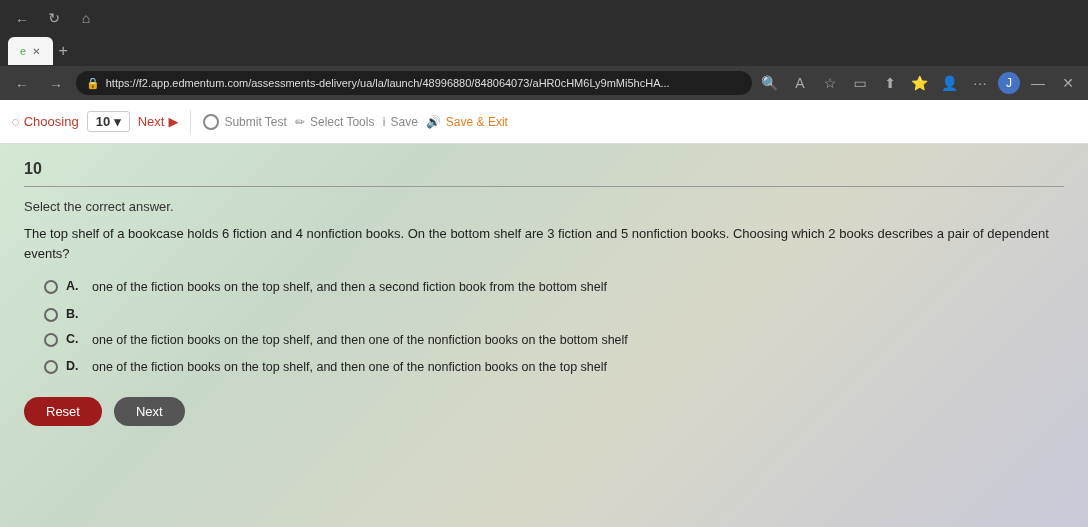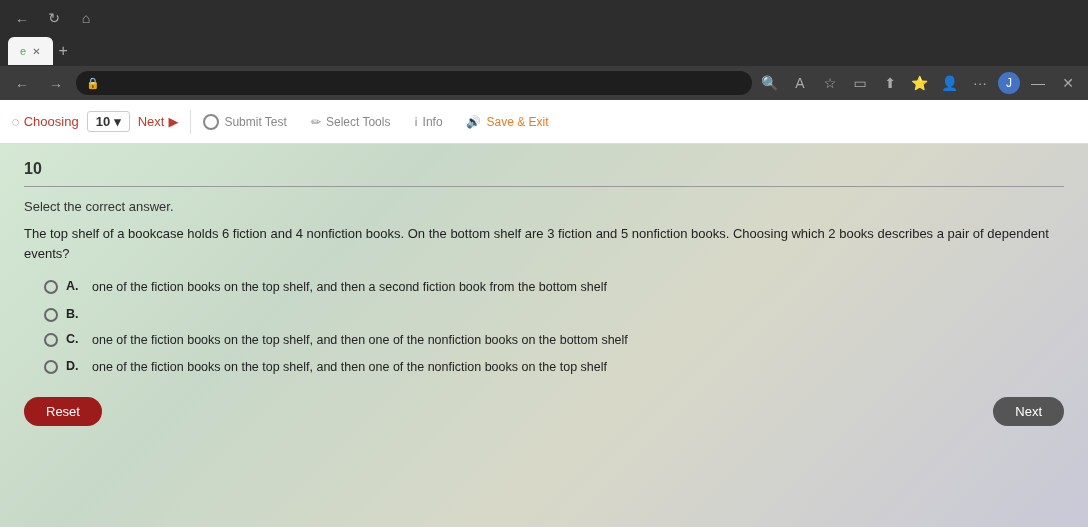--- a/index.html
+++ b/index.html
@@ -161,21 +161,21 @@
     .page-title {
       font-size: 15px;
       font-weight: bold;
       color: #333;
       flex: 1;
       margin-left: 8px;
     }
     .nav-right {
       display: flex;
       align-items: center;
-      gap: 24px;
+      gap: 8px;
     }
     .submit-btn {
       display: flex;
       align-items: center;
       gap: 5px;
       color: #888;
       font-size: 12px;
       cursor: pointer;
     }
     .submit-circle {
@@ -272,21 +272,21 @@
     }
     .option-label {
       font-weight: bold;
       min-width: 18px;
     }
     .option-text { line-height: 1.4; }
 
     
     .bottom-buttons {
       display: flex;
-      justify-content: space-between;
+      justify-content: flex-start;
       gap: 12px;
       margin-top: 8px;
       padding-bottom: 10px;
     }
     .reset-btn {
       background: #9e1b1b;
       color: #fff;
       border: none;
       border-radius: 20px;
       padding: 7px 22px;
@@ -320,20 +320,21 @@
     <span class="tab-close">✕</span>
   </div>
   <span class="tab-plus">+</span>
 </div>
 
 <div class="address-bar-row">
   <button class="browser-btn">←</button>
   <button class="browser-btn">→</button>
   <div class="address-bar">
     <span class="lock-icon">🔒</span>
+    <span class="address-text">https://f2.app.edmentum.com/assessments-delivery/ua/la/launch/48996880/848064073/aHR0cHM6Ly9mMi5hcHA...</span>
   </div>
   <div class="toolbar-icons">
     <button class="toolbar-icon-btn">🔍</button>
     <button class="toolbar-icon-btn">A</button>
     <button class="toolbar-icon-btn">☆</button>
     <button class="toolbar-icon-btn">▭</button>
     <button class="toolbar-icon-btn">⬆</button>
     <button class="toolbar-icon-btn">⭐</button>
     <button class="toolbar-icon-btn">👤</button>
     <button class="toolbar-icon-btn">···</button>
@@ -368,21 +369,21 @@
       <div class="submit-btn">
         <span class="submit-circle"></span>
         <span>Submit Test</span>
       </div>
       <div class="reader-tools-btn">
         <span>✏</span>
         <span>Select Tools</span>
       </div>
       <div class="info-btn">
         <span>ℹ</span>
-        <span>Info</span>
+        <span>Save</span>
       </div>
       <div class="save-exit-btn">
         <span>🔊</span>
         <span>Save &amp; Exit</span>
       </div>
     </div>
   </div>
 
   <div class="main-content">
     <div class="content-card">

